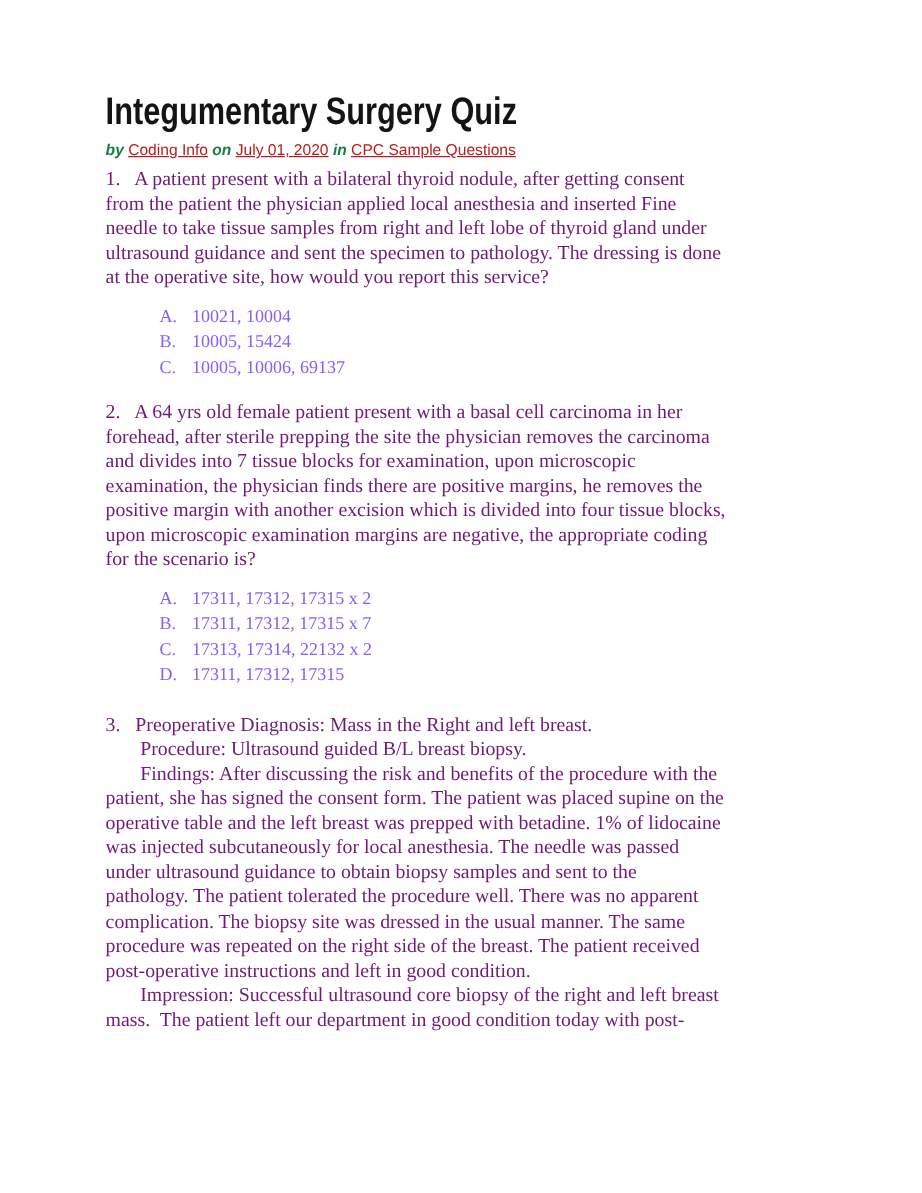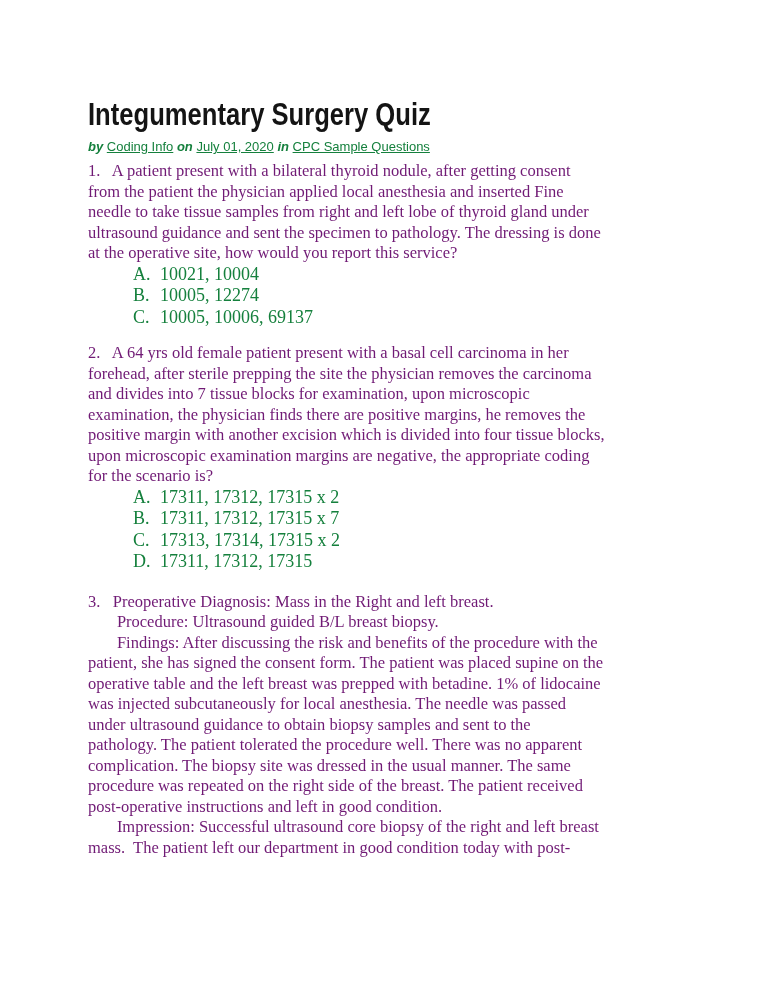--- a/index.html
+++ b/index.html
@@ -10,21 +10,21 @@
   .page {
     position: relative;
     width: 768px;
     height: 994px;
     background: #ffffff;
     overflow: hidden;
   }
   .content {
     position: absolute;
     left: 88px;
-    top: 96px;
+    top: 74px;
     width: 624px;
   }
   .title {
     margin: 0;
     font-family: "Liberation Sans", sans-serif;
     font-weight: 700;
     font-size: 32px;
     line-height: 37px;
     color: #141414;
     white-space: nowrap;
@@ -37,43 +37,43 @@
     font-size: 13px;
     line-height: 17px;
     color: #2a2a2a;
   }
   .byline .meta {
     font-style: italic;
     font-weight: 700;
     color: #15803d;
   }
   .byline a.link {
-    color: #15803d;
+    color: #b91c1c;
     text-decoration: underline;
     cursor: pointer;
   }
   .question {
     margin: 0;
     font-family: "Liberation Serif", serif;
     font-size: 16.5px;
     line-height: 20.5px;
     color: #701a75;
     white-space: pre-wrap;
   }
   .q1 { margin-top: 6px; }
   .q2 { margin-top: 15px; }
   .q3 { margin-top: 19px; }
   .options {
-    margin: 0 0 0 45px;
+    margin: 12px 0 0 45px;
     padding: 0;
     list-style: none;
     font-family: "Liberation Serif", serif;
-    font-size: 18px;
+    font-size: 15px;
     line-height: 21.5px;
-    color: #15803d;
+    color: #8b5cf6;
   }
   .options .letter {
     display: inline-block;
     min-width: 27px;
   }
 </style>
 </head>
 <body>
 
 <div class="page">
@@ -90,35 +90,35 @@
       <a class="link">CPC Sample Questions</a>
     </div>
 
     <p class="question q1">1.   A patient present with a bilateral thyroid nodule, after getting consent
 from the patient the physician applied local anesthesia and inserted Fine
 needle to take tissue samples from right and left lobe of thyroid gland under
 ultrasound guidance and sent the specimen to pathology. The dressing is done
 at the operative site, how would you report this service?</p>
     <ul class="options">
       <li><span class="letter">A.</span><span>10021, 10004</span></li>
-      <li><span class="letter">B.</span><span>10005, 12274</span></li>
+      <li><span class="letter">B.</span><span>10005, 15424</span></li>
       <li><span class="letter">C.</span><span>10005, 10006, 69137</span></li>
     </ul>
 
     <p class="question q2">2.   A 64 yrs old female patient present with a basal cell carcinoma in her
 forehead, after sterile prepping the site the physician removes the carcinoma
 and divides into 7 tissue blocks for examination, upon microscopic
 examination, the physician finds there are positive margins, he removes the
 positive margin with another excision which is divided into four tissue blocks,
 upon microscopic examination margins are negative, the appropriate coding
 for the scenario is?</p>
     <ul class="options">
       <li><span class="letter">A.</span><span>17311, 17312, 17315 x 2</span></li>
       <li><span class="letter">B.</span><span>17311, 17312, 17315 x 7</span></li>
-      <li><span class="letter">C.</span><span>17313, 17314, 17315 x 2</span></li>
+      <li><span class="letter">C.</span><span>17313, 17314, 22132 x 2</span></li>
       <li><span class="letter">D.</span><span>17311, 17312, 17315</span></li>
     </ul>
 
     <p class="question q3">3.   Preoperative Diagnosis: Mass in the Right and left breast.
        Procedure: Ultrasound guided B/L breast biopsy.
        Findings: After discussing the risk and benefits of the procedure with the
 patient, she has signed the consent form. The patient was placed supine on the
 operative table and the left breast was prepped with betadine. 1% of lidocaine
 was injected subcutaneously for local anesthesia. The needle was passed
 under ultrasound guidance to obtain biopsy samples and sent to the

